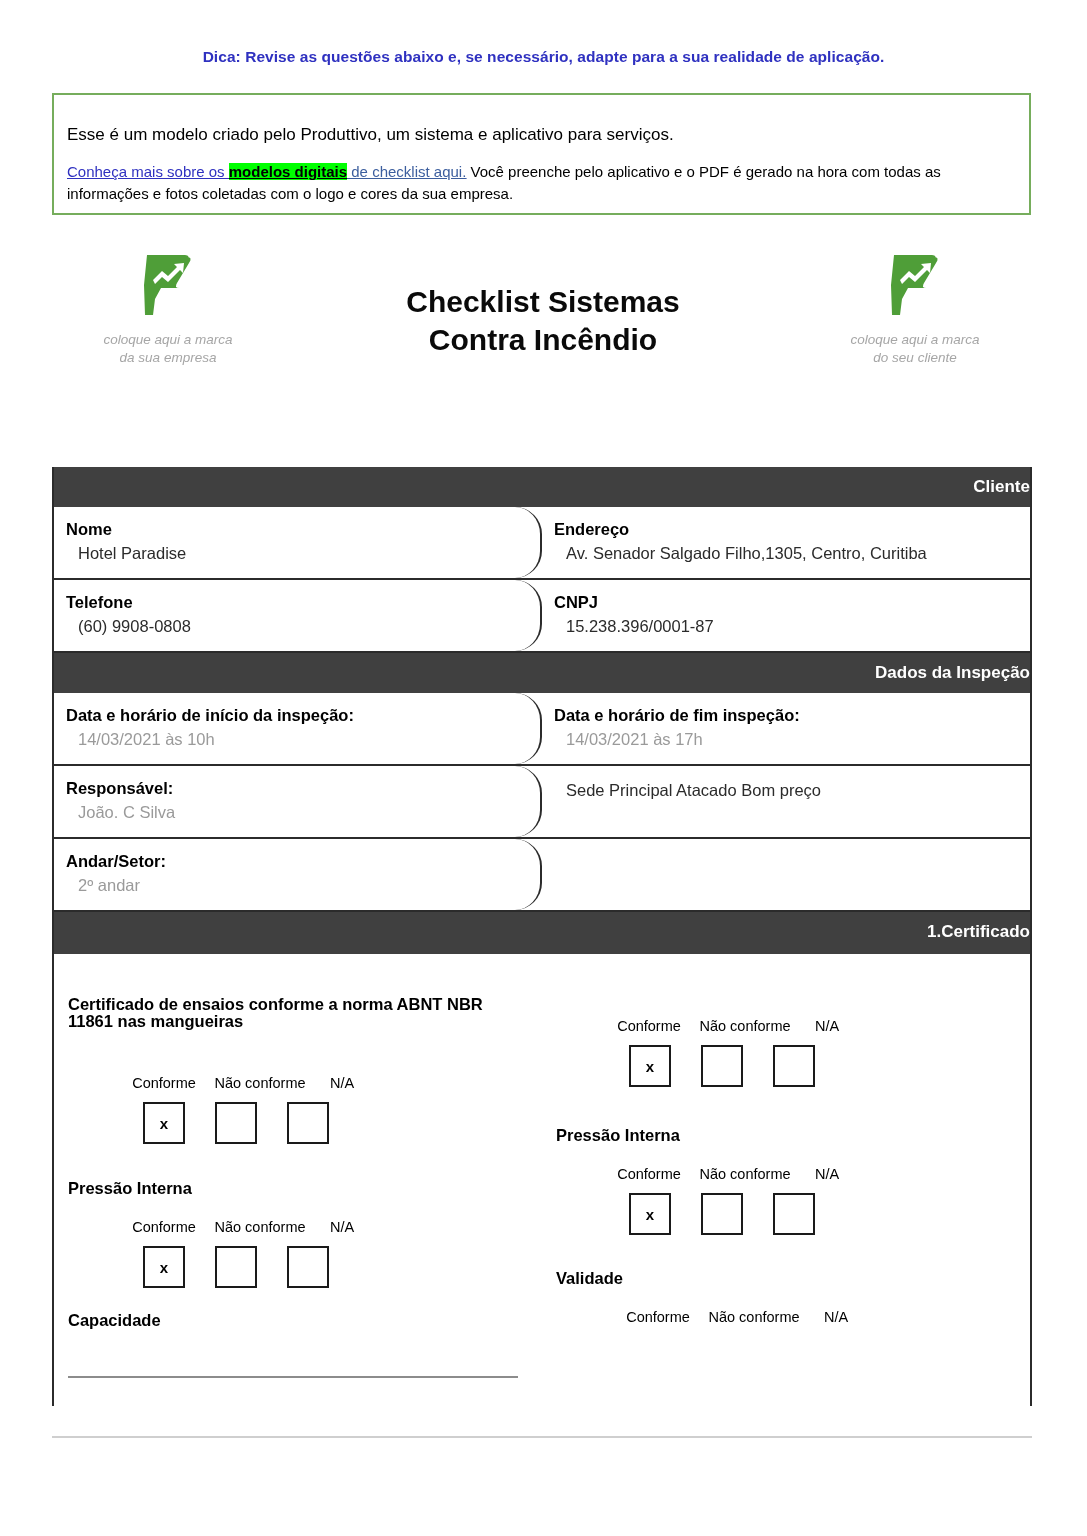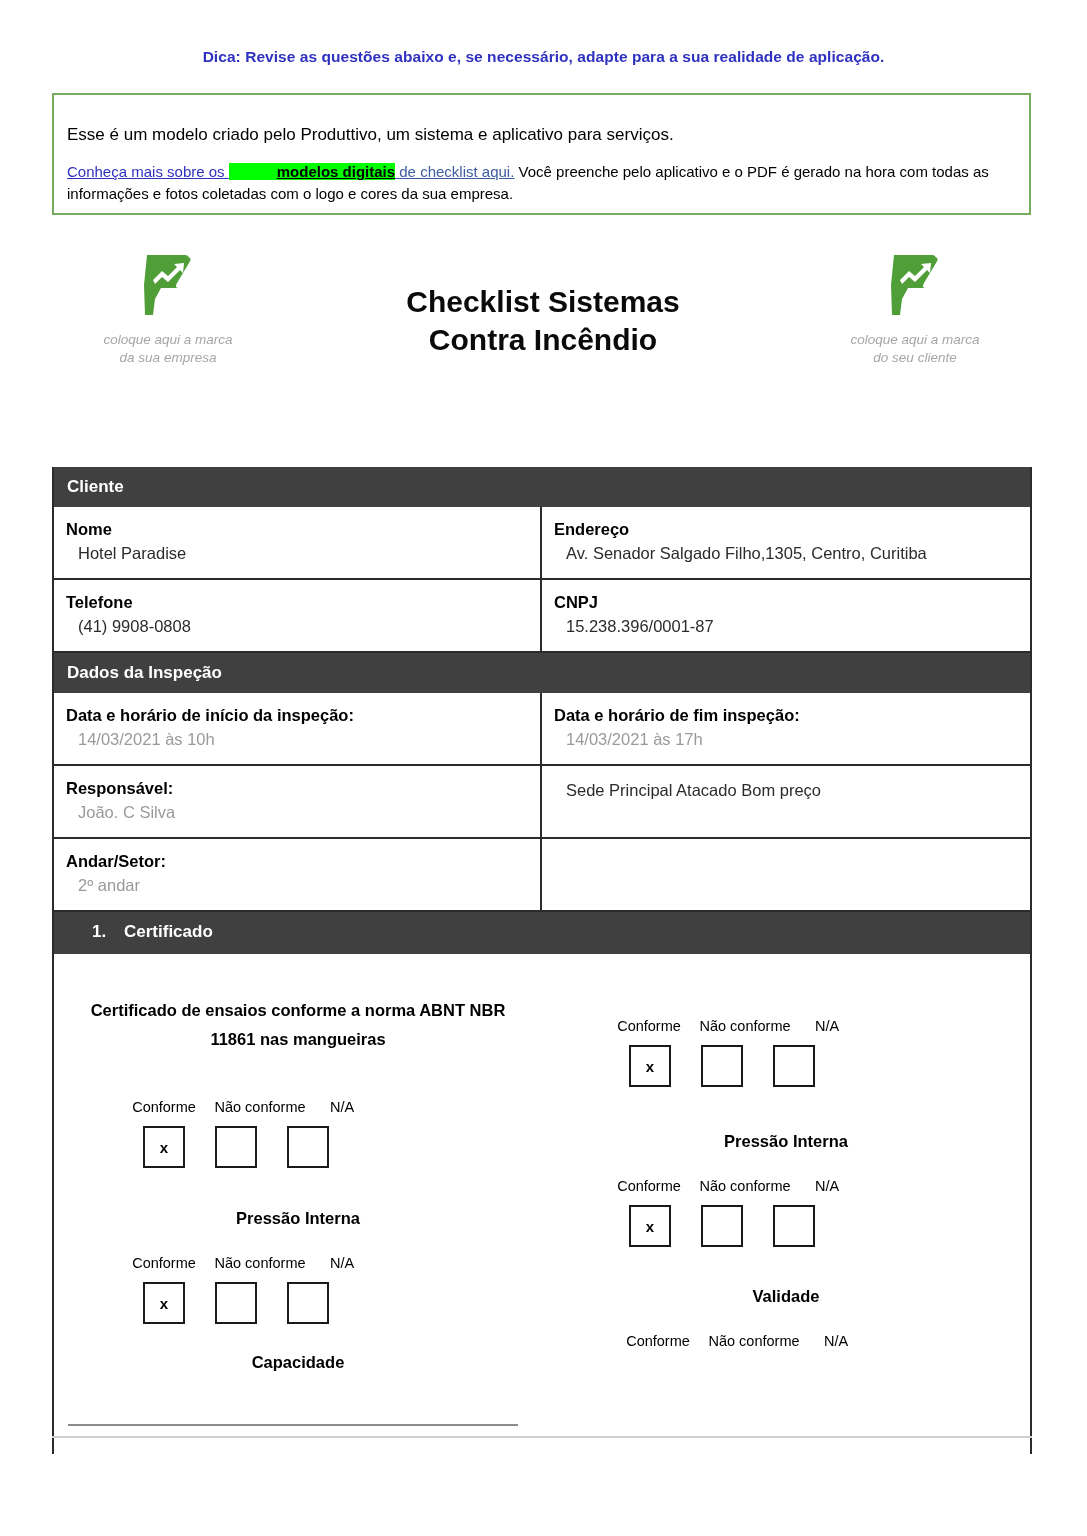--- a/index.html
+++ b/index.html
@@ -59,21 +59,20 @@
   }
   .promo-link {
     color: #2f31c0;
     text-decoration: underline;
   }
   .promo-hl {
     background: #00ff00;
     color: #000;
     font-weight: bold;
     text-decoration: underline;
-    padding-left: 48px;
   }
   .promo-link-tail {
     color: #3c5e9e;
     text-decoration: underline;
   }
 
   
   .brand-left {
     position: absolute;
     top: 255px;
@@ -125,20 +124,21 @@
   }
   .band {
     background: #404040;
     color: #ffffff;
     font-size: 17px;
     font-weight: bold;
     padding: 9px 0 9px 13px;
     box-sizing: border-box;
     height: 40px;
     line-height: 22px;
+    text-align: right;
   }
   .band.section {
     padding-left: 38px;
     height: 42px;
   }
   .band.section .num {
     display: inline-block;
     width: 32px;
   }
   .row2 {
@@ -147,21 +147,21 @@
     box-sizing: border-box;
     border-bottom: 2px solid #2b2b2b;
   }
   .row2:last-child { border-bottom: none; }
   .cell {
     width: 50%;
     box-sizing: border-box;
     padding: 11px 12px 13px 12px;
     background: #ffffff;
   }
-  .cell.left { border-right: 2px solid #2b2b2b; }
+  .cell.left { border-right: 2px solid #2b2b2b; border-radius: 27px; }
   .cell-label {
     font-size: 16.5px;
     font-weight: bold;
     line-height: 22px;
     color: #000;
   }
   .cell-value {
     font-size: 16.5px;
     line-height: 23px;
     margin-top: 2px;
@@ -179,23 +179,22 @@
     box-sizing: border-box;
   }
   .col {
     width: 50%;
     box-sizing: border-box;
     padding: 0 14px;
   }
   .q-title {
     font-size: 16.5px;
     font-weight: bold;
-    line-height: 29px;
-    color: #000;
-    text-align: center;
+    line-height: 17px;
+    color: #000;
   }
   .opt-row {
     font-size: 14.5px;
     color: #000;
     white-space: nowrap;
   }
   .opt-row .opt {
     display: inline-block;
     text-align: center;
   }
@@ -281,21 +280,21 @@
     </div>
     <div class="cell">
       <div class="cell-label">Endereço</div>
       <div class="cell-value">Av. Senador Salgado Filho,1305, Centro, Curitiba</div>
     </div>
   </div>
 
   <div class="row2">
     <div class="cell left">
       <div class="cell-label">Telefone</div>
-      <div class="cell-value">(41) 9908-0808</div>
+      <div class="cell-value">(60) 9908-0808</div>
     </div>
     <div class="cell">
       <div class="cell-label">CNPJ</div>
       <div class="cell-value">15.238.396/0001-87</div>
     </div>
   </div>
 
   <div class="band">Dados da Inspeção</div>
 
   <div class="row2">

